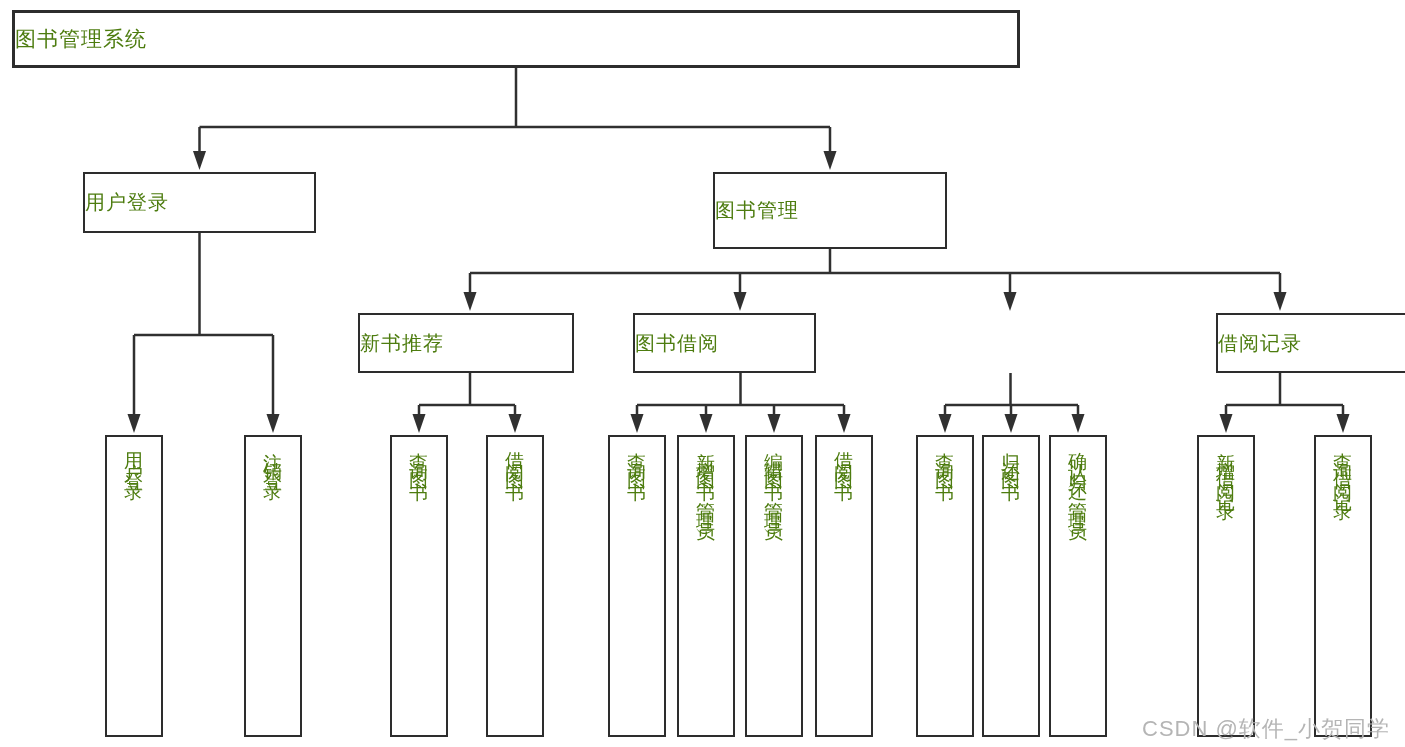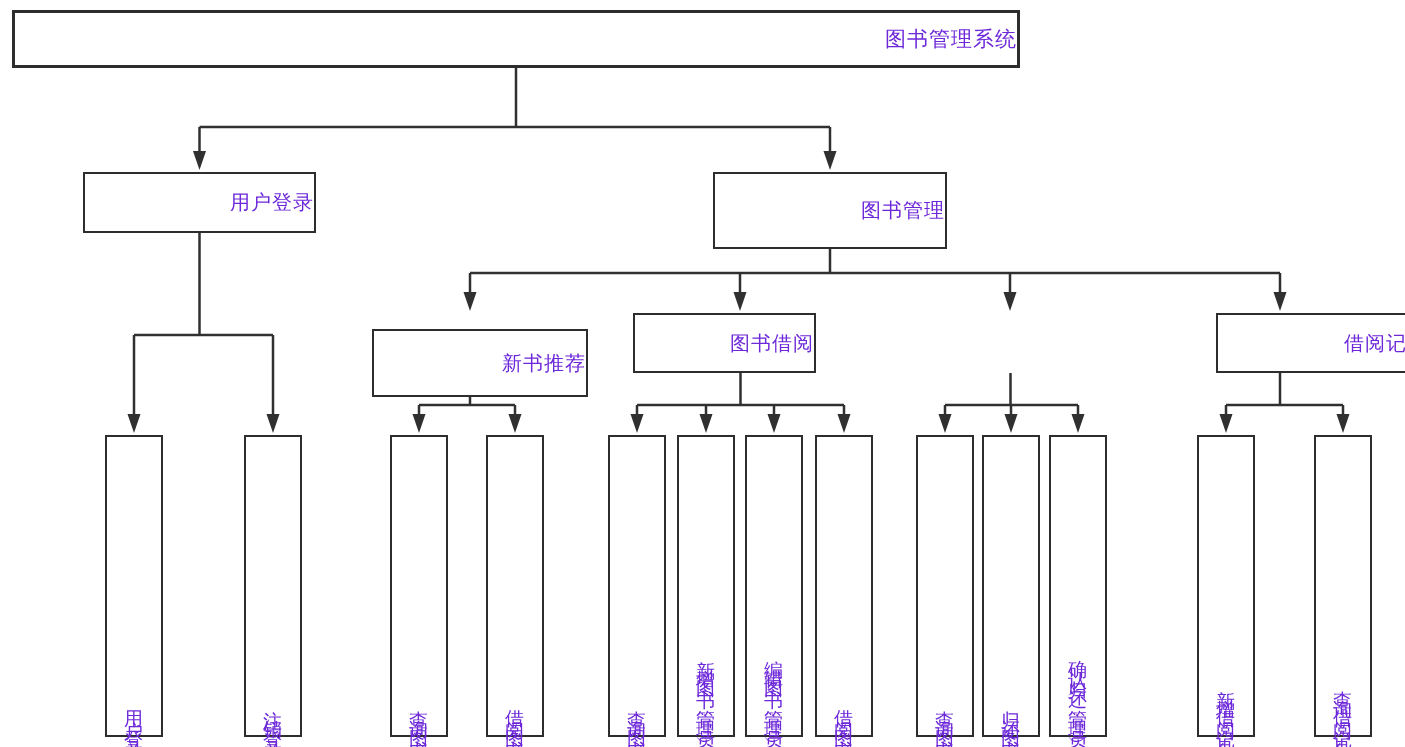--- a/index.html
+++ b/index.html
@@ -15,24 +15,24 @@
     position: absolute;
     left: 0; top: 0;
     z-index: 1;
     pointer-events: none;
   }
   .box {
     position: absolute;
     box-sizing: border-box;
     background: #ffffff;
     border: 2px solid #2d2d2d;
-    color: #6d28d9;
+    color: #4d7c0f;
     display: flex;
     align-items: center;
-    justify-content: flex-end;
+    justify-content: flex-start;
     z-index: 2;
   }
   .hbox { font-size: 20px; letter-spacing: 1px; }
   .root-box { font-size: 21px; border-width: 3px; }
   .leaf {
     writing-mode: vertical-rl;
     text-orientation: mixed;
     font-size: 19px;
     letter-spacing: 10px;
     line-height: 1;
@@ -100,21 +100,21 @@
     <span>图书管理系统</span>
   </div>
 
   <div class="box hbox" style="left:83px; top:172px; width:233px; height:61px;">
     <span>用户登录</span>
   </div>
   <div class="box hbox" style="left:713px; top:172px; width:234px; height:77px;">
     <span>图书管理</span>
   </div>
 
-  <div class="box hbox" style="left:372px; top:313px; width:216px; height:68px;margin-top:16px;">
+  <div class="box hbox" style="left:358px; top:313px; width:216px; height:60px;">
     <span>新书推荐</span>
   </div>
   <div class="box hbox" style="left:633px; top:313px; width:183px; height:60px;">
     <span>图书借阅</span>
   </div>
   <div class="box hbox" style="left:1173px; top:313px; width:214px; height:60px;margin-left:43px;">
     <span>借阅记录</span>
   </div>
 
   <div class="box leaf" style="left:105px;">
@@ -150,14 +150,15 @@
   <div class="box leaf" style="left:1049px;">
     <span>确认归还（管理员）</span>
   </div>
   <div class="box leaf" style="left:1197px;">
     <span>新增借阅记录</span>
   </div>
   <div class="box leaf" style="left:1314px;">
     <span>查询借阅记录</span>
   </div>
 
+  <div class="watermark">CSDN @软件_小贺同学</div>
 
 </div>
 
 </body></html>

